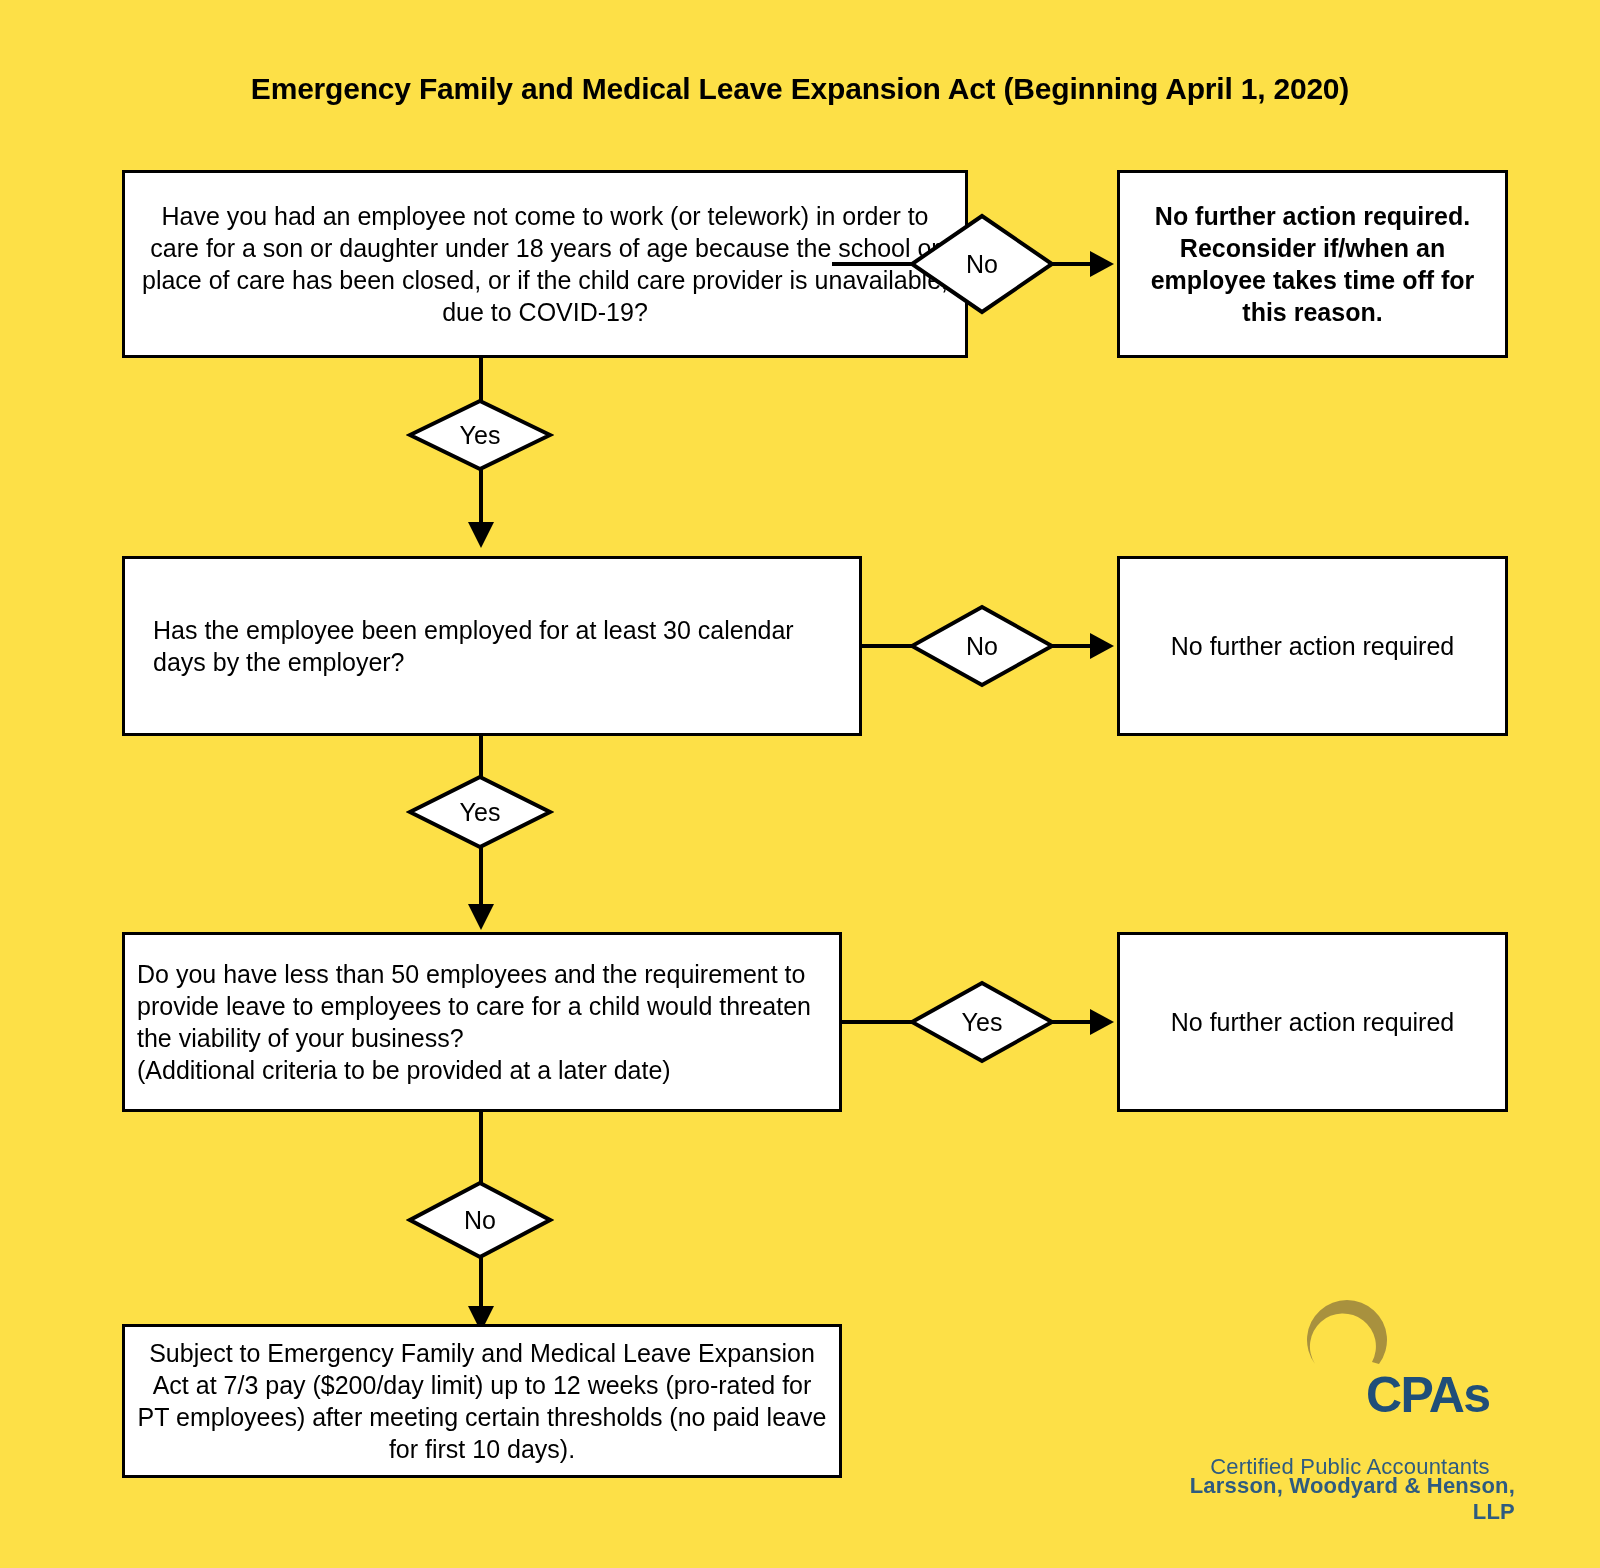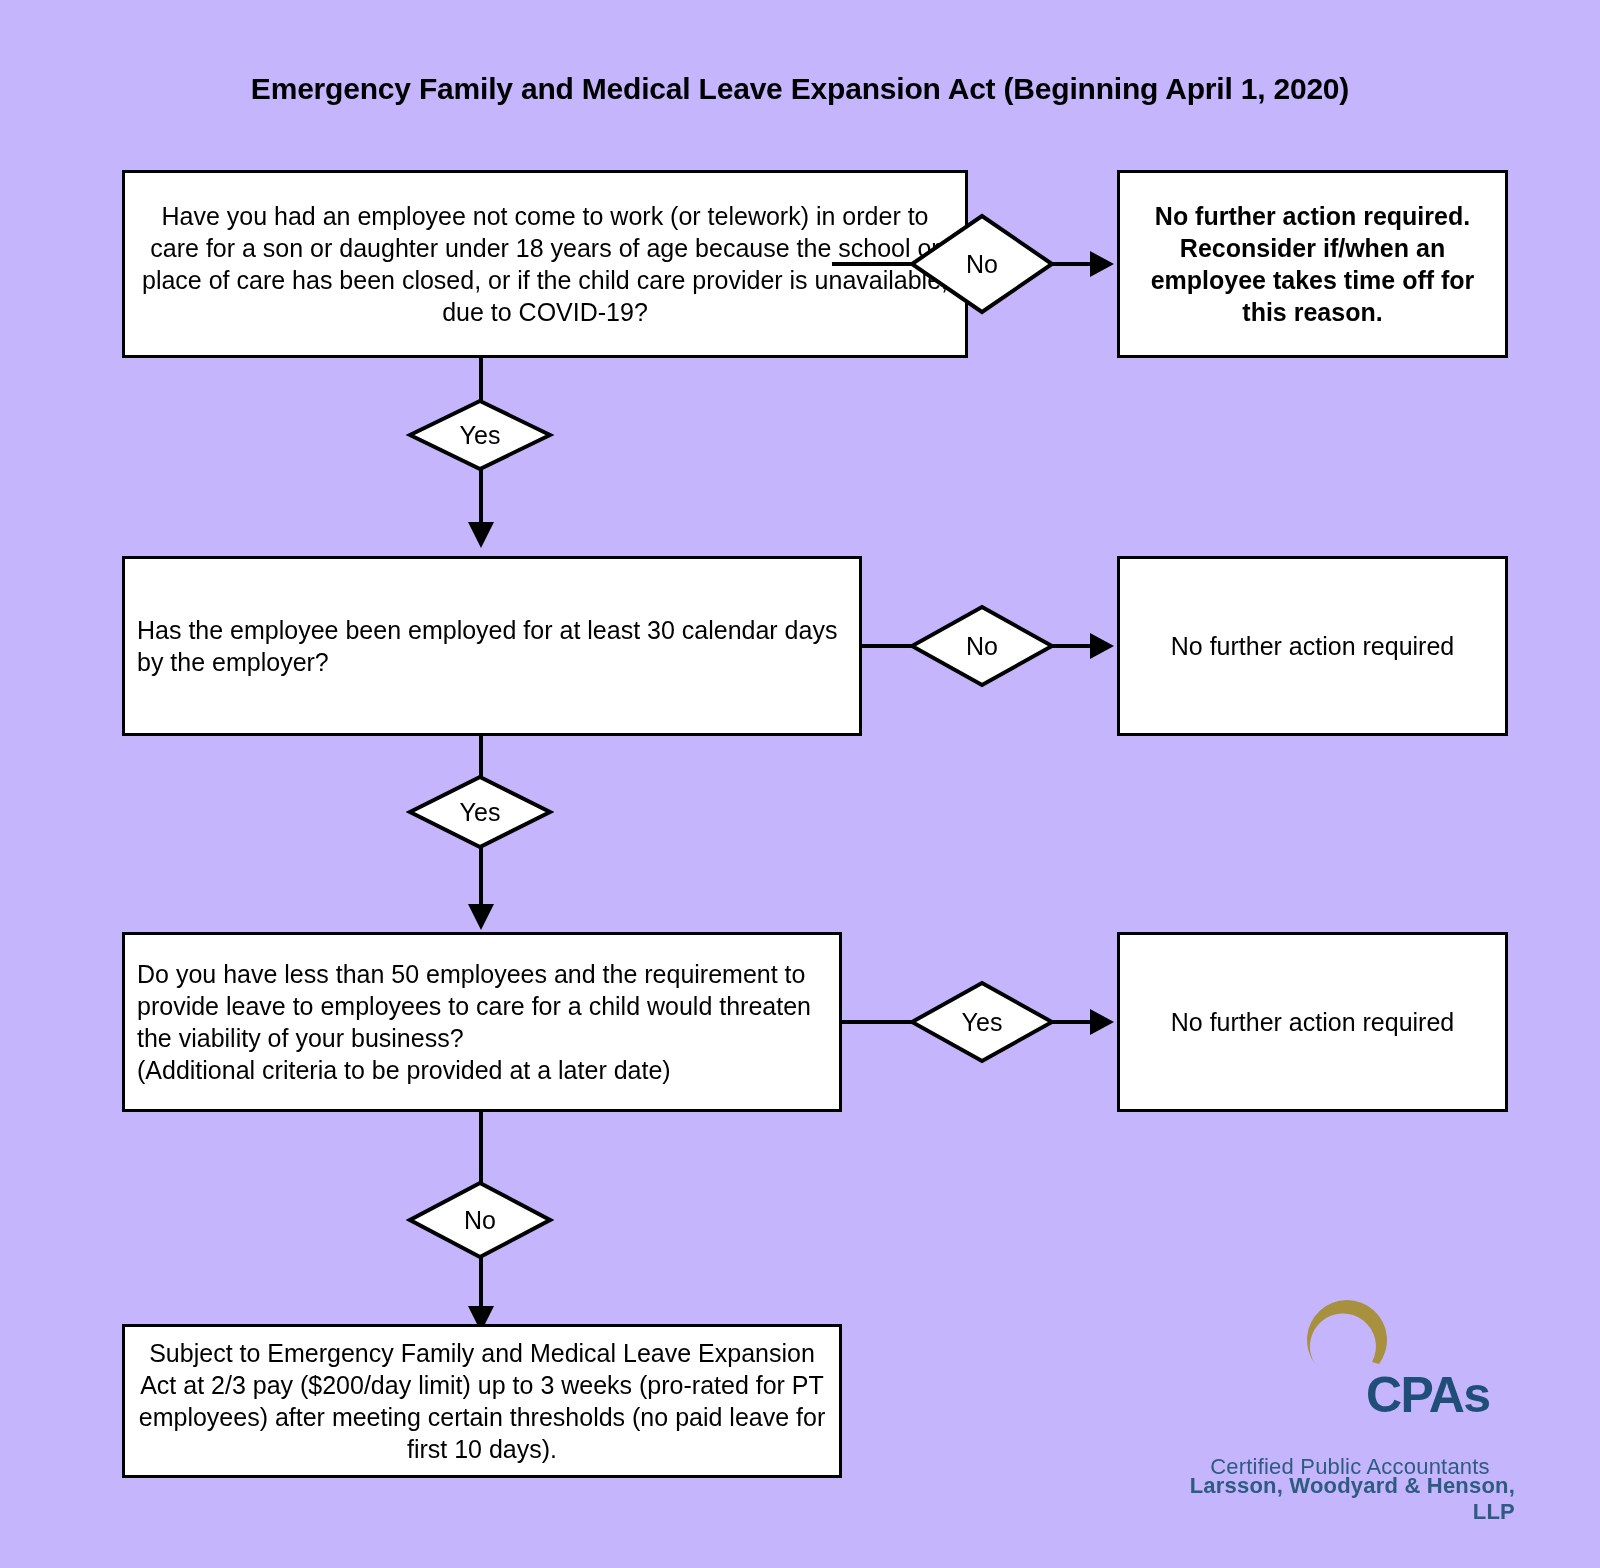--- a/index.html
+++ b/index.html
@@ -8,21 +8,21 @@
     background: #ffffff;
   }
   body {
     font-family: "Liberation Sans", sans-serif;
     color: #000000;
   }
   #page {
     position: relative;
     width: 1600px;
     height: 1568px;
-    background: #c4b5fd;
+    background: #fde047;
     overflow: hidden;
   }
   .title {
     position: absolute;
     left: 0;
     top: 72px;
     width: 1600px;
     text-align: center;
     font-size: 30px;
     font-weight: bold;
@@ -179,21 +179,21 @@
   <div class="diamond" style="left:406px; top:398px; width:148px; height:74px;">
     <svg width="148" height="74" viewBox="0 0 148 74" aria-hidden="true">
       <polygon points="74,3 144,37 74,71 4,37" fill="#ffffff" stroke="#000000" stroke-width="4"></polygon>
     </svg>
     <div class="dlabel">Yes</div>
   </div>
 
   <div class="vline" style="left:479px; top:468px; height:58px;"></div>
   <div class="arrow-down" style="left:468px; top:522px;"></div>
 
-  <div class="node left" style="left:122px; top:556px; width:740px; height:180px;">
+  <div class="node left" style="left:122px; top:556px; width:740px; height:180px;padding-left:16px;">
     <div class="txt">Has the employee been employed for at least 30 calendar days by the employer?</div>
   </div>
 
   <div class="hline" style="left:862px; top:644px; width:52px;"></div>
 
   <div class="diamond" style="left:908px; top:604px; width:148px; height:84px;">
     <svg width="148" height="84" viewBox="0 0 148 84" aria-hidden="true">
       <polygon points="74,3 144,42 74,81 4,42" fill="#ffffff" stroke="#000000" stroke-width="4"></polygon>
     </svg>
     <div class="dlabel">No</div>
@@ -245,21 +245,21 @@
     <svg width="148" height="80" viewBox="0 0 148 80" aria-hidden="true">
       <polygon points="74,3 144,40 74,77 4,40" fill="#ffffff" stroke="#000000" stroke-width="4"></polygon>
     </svg>
     <div class="dlabel">No</div>
   </div>
 
   <div class="vline" style="left:479px; top:1256px; height:56px;"></div>
   <div class="arrow-down" style="left:468px; top:1306px;"></div>
 
   <div class="node center" style="left:122px; top:1324px; width:720px; height:154px;">
-    <div class="txt">Subject to Emergency Family and Medical Leave Expansion Act at 2/3 pay ($200/day limit) up to 3 weeks (pro-rated for PT employees) after meeting certain thresholds (no paid leave for first 10 days).</div>
+    <div class="txt">Subject to Emergency Family and Medical Leave Expansion Act at 7/3 pay ($200/day limit) up to 12 weeks (pro-rated for PT employees) after meeting certain thresholds (no paid leave for first 10 days).</div>
   </div>
 
   <div id="logo">
     <div class="arc">
       <svg width="100" height="100" viewBox="0 0 100 100" aria-hidden="true">
         <path d="M 86 76 A 40 40 0 1 0 22 76 A 33 33 0 1 1 79 74 Z" fill="#A8913E"></path>
       </svg>
     </div>
     <div class="cpas">CPAs</div>
     <div class="firm">Larsson, Woodyard &amp; Henson, LLP</div>

